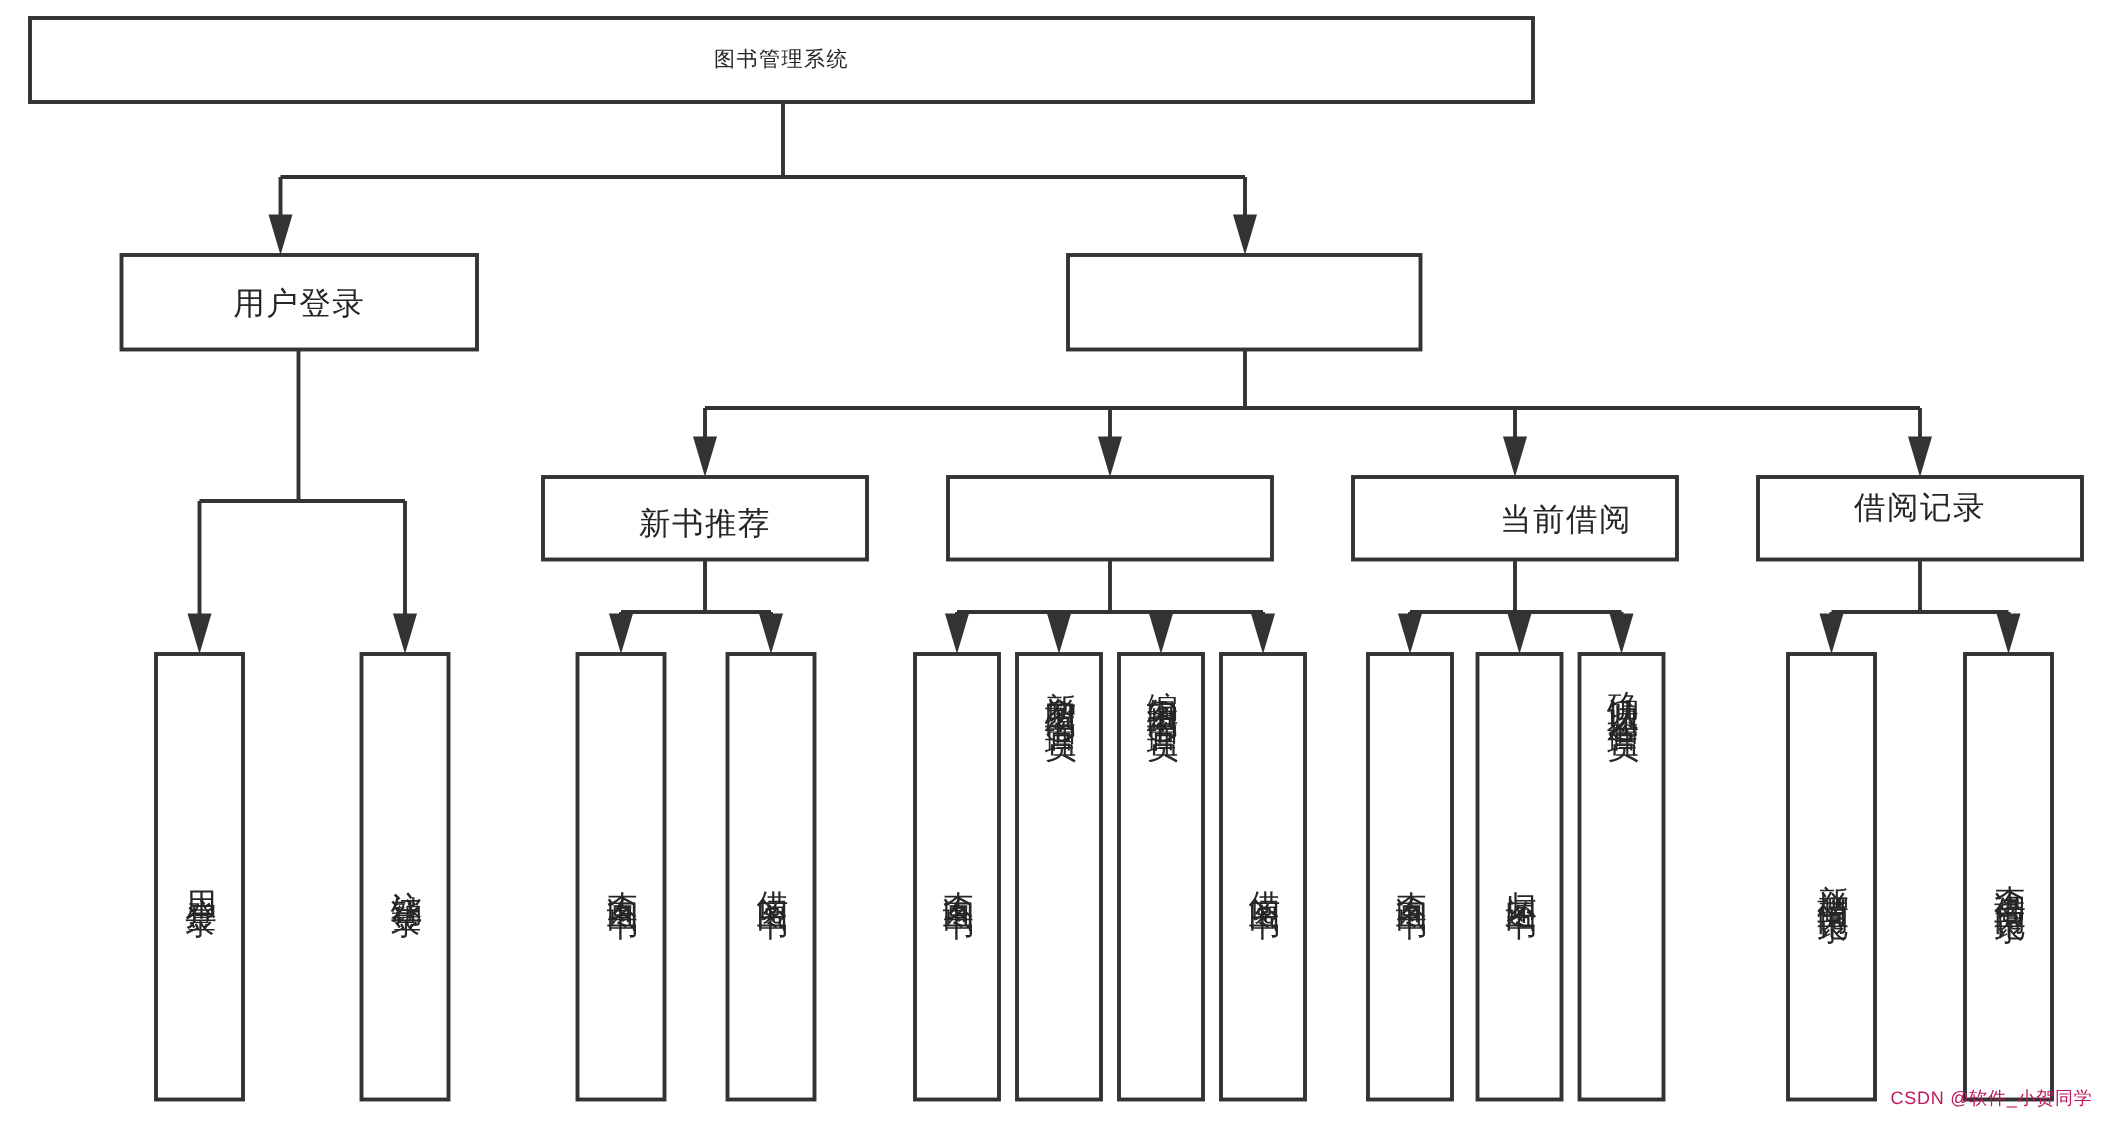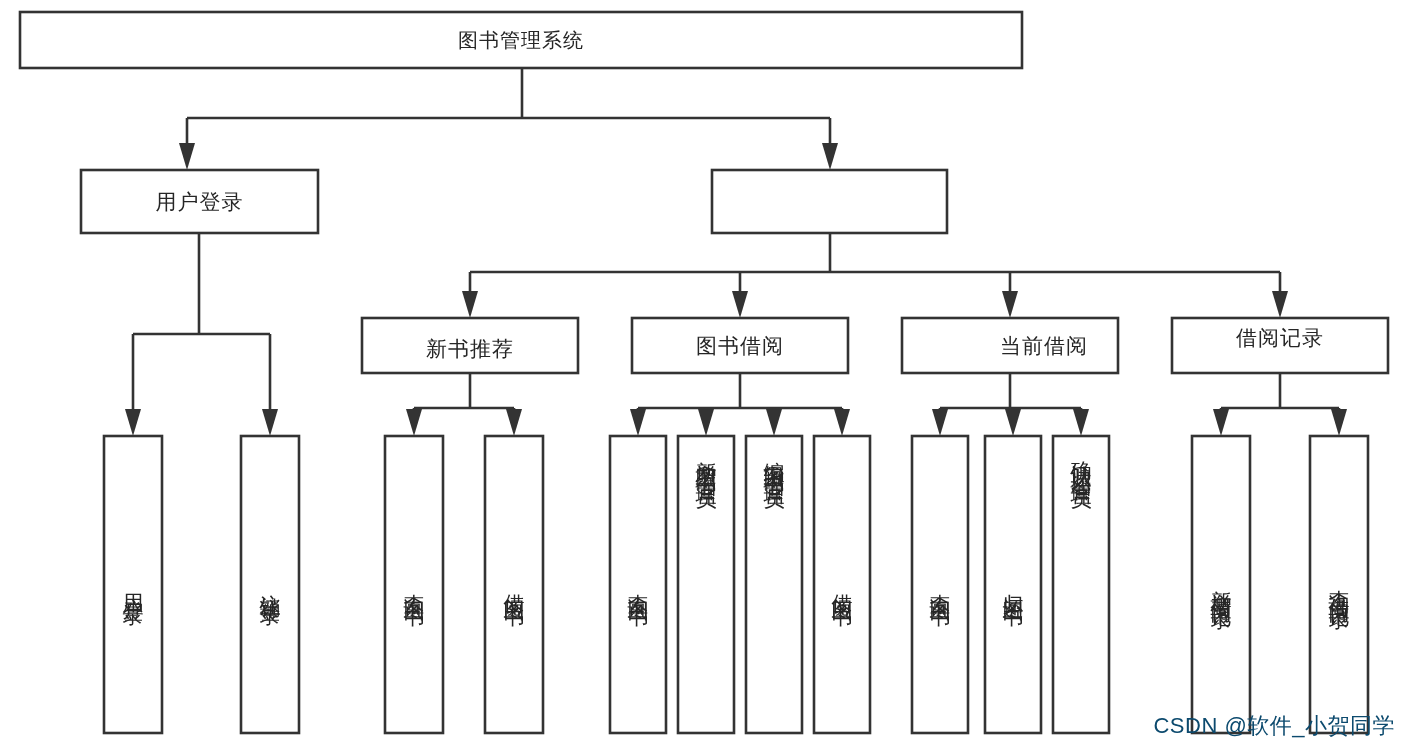--- a/index.html
+++ b/index.html
@@ -46,41 +46,41 @@
     display: flex;
     align-items: center;
     justify-content: center;
     color: #262626;
     font-size: 21px;
     letter-spacing: 1px;
     white-space: nowrap;
     pointer-events: none;
   }
   .node-label-title {
-    font-size: 20px;
+    font-size: 14px;
   }
   .node-label-v {
     position: absolute;
     display: flex;
     align-items: center;
     justify-content: center;
     color: #262626;
     font-size: 21px;
     writing-mode: vertical-rl;
     text-orientation: upright;
     letter-spacing: 4px;
     white-space: nowrap;
     pointer-events: none;
   }
   .watermark {
     position: absolute;
     right: 10px;
     bottom: 6px;
-    color: #0c4a6e;
-    font-size: 22px;
+    color: #be185d;
+    font-size: 12px;
     letter-spacing: 0.5px;
     white-space: nowrap;
     pointer-events: none;
     margin-left: 29px;
   }
 </style>
 </head>
 <body>
 
 <div id="diagram-root">
@@ -183,21 +183,20 @@
     <rect class="node-box" x="1053" y="436" width="56" height="297"></rect>
     <rect class="node-box" x="1192" y="436" width="58" height="297"></rect>
     <rect class="node-box" x="1310" y="436" width="58" height="297"></rect>
   </svg>
 
   <div class="node-label-h node-label-title" style="left:20px; top:12px; width:1002px; height:56px;">图书管理系统</div>
 
   <div class="node-label-h" style="left:81px; top:170px; width:237px; height:63px;">用户登录</div>
 
   <div class="node-label-h" style="left:362px; top:318px; width:216px; height:61px;">新书推荐</div>
-  <div class="node-label-h" style="left:632px; top:318px; width:216px; height:55px;">图书借阅</div>
   <div class="node-label-h" style="left:902px; top:318px; width:216px; height:55px;margin-left:34px;">当前借阅</div>
   <div class="node-label-h" style="left:1172px; top:318px; width:216px; height:40px;">借阅记录</div>
 
   <div class="node-label-v" style="left:104px; top:436px; width:58px; height:297px;">用户登录</div>
   <div class="node-label-v" style="left:241px; top:436px; width:58px; height:297px;">注销登录</div>
   <div class="node-label-v" style="left:385px; top:436px; width:58px; height:297px;">查询图书</div>
   <div class="node-label-v" style="left:485px; top:436px; width:58px; height:297px;">借阅图书</div>
   <div class="node-label-v" style="left:610px; top:436px; width:56px; height:297px;">查询图书</div>
   <div class="node-label-v" style="left:678px; top:436px; width:56px; height:297px; justify-content:flex-start; padding-top:8px; box-sizing:border-box;">新增图书（管理员）</div>
   <div class="node-label-v" style="left:746px; top:436px; width:56px; height:297px; justify-content:flex-start; padding-top:8px; box-sizing:border-box;">编辑图书（管理员）</div>

